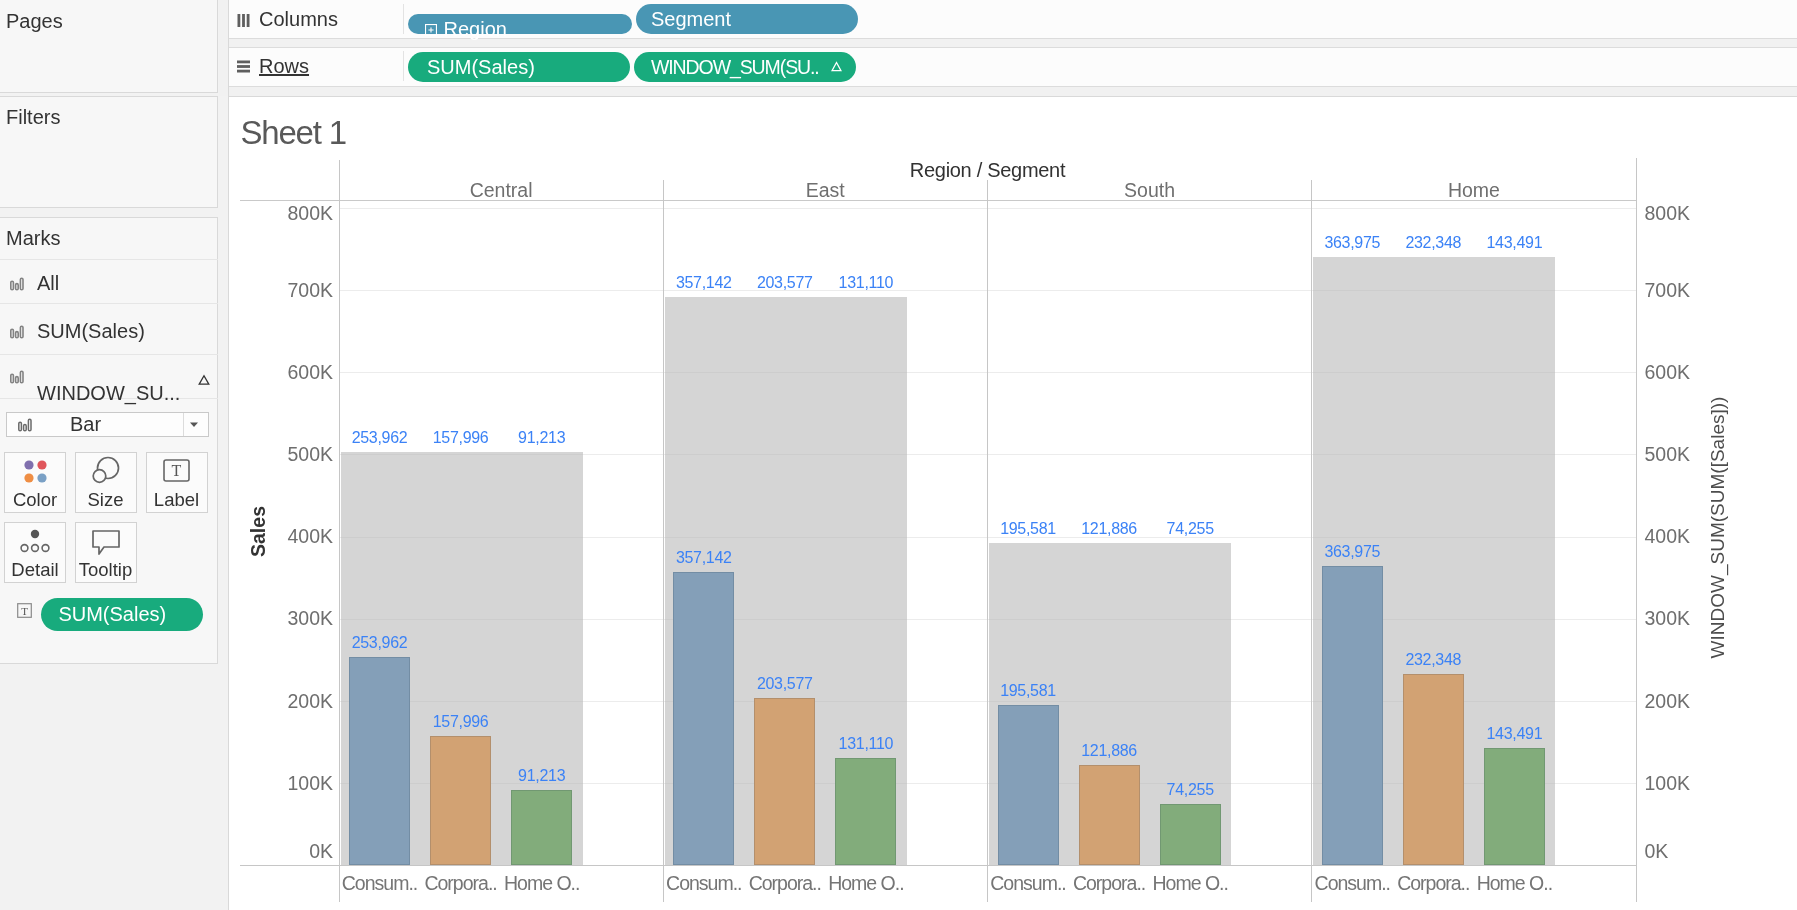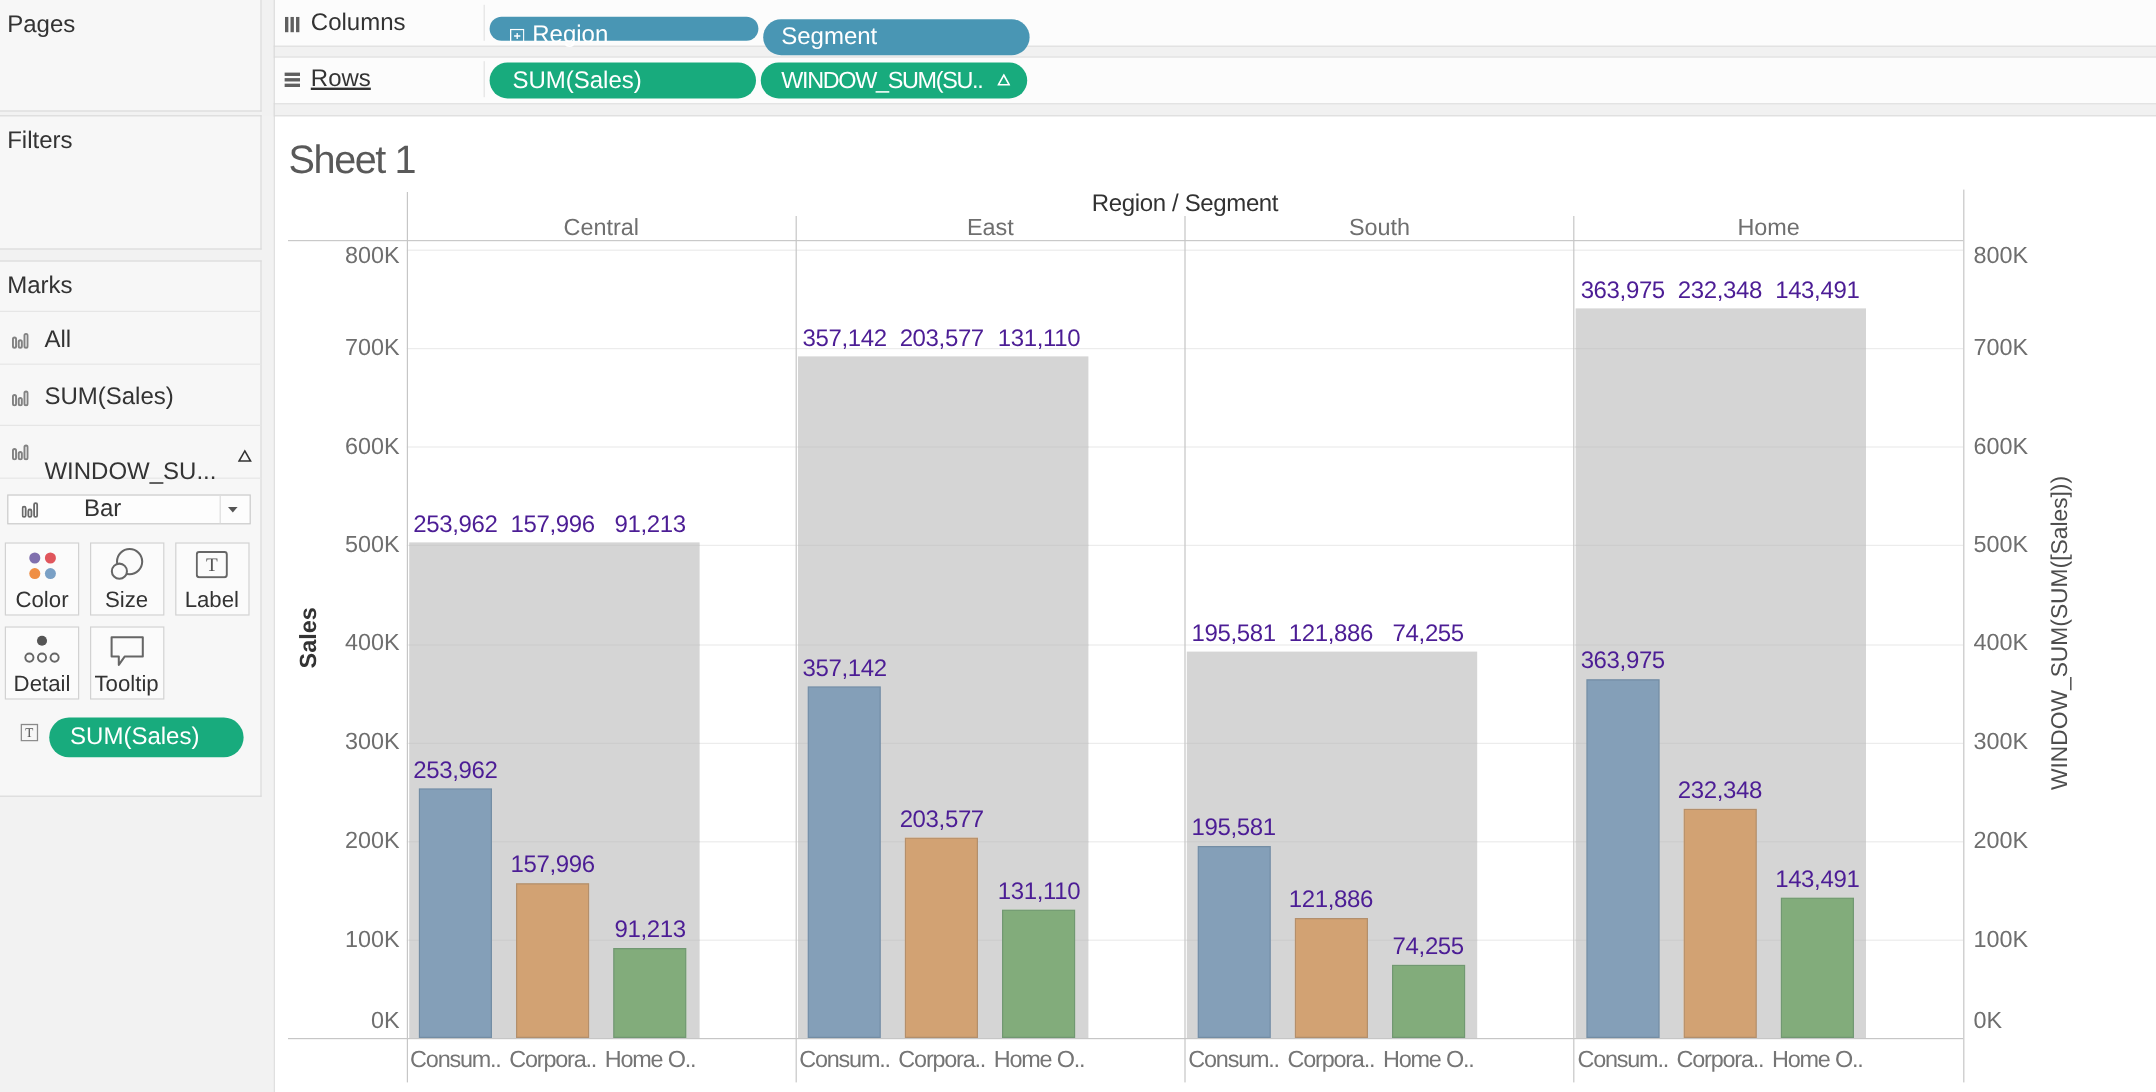--- a/index.html
+++ b/index.html
@@ -1,19 +1,19 @@
 <!DOCTYPE html>
 <html><head><meta charset="utf-8"><style>
 *{margin:0;padding:0;box-sizing:border-box;}
 html,body{width:1797px;height:910px;overflow:hidden;background:#fff;}
 body,div{font-family:"Liberation Sans",sans-serif;}
 #app{position:relative;width:1797px;height:910px;background:#fff;}
 div{position:absolute;}
 .t{position:absolute;white-space:nowrap;}
-.lbl{font-size:20px;color:#4c1d95;text-align:center;letter-spacing:-0.3px;}
+.lbl{font-size:16px;color:#3b82f6;text-align:center;letter-spacing:-0.3px;}
 .tick{font-size:19.5px;color:#6e6e6e;}
 .hdr{font-size:19.5px;color:#6f6f6f;text-align:center;}
 .xlab{font-size:19.5px;color:#757575;text-align:center;letter-spacing:-1px;}
 .sbt{font-size:20px;color:#333;}
 .pill{position:absolute;border-radius:16.5px;color:#fff;font-size:20px;white-space:nowrap;}
 .bluep{background:#4996b4;}
 .greenp{background:#18ab7d;}
 </style></head><body>
 <div id="app">
 
@@ -128,21 +128,21 @@
     </svg>
 <div class="t sbt" style="left:259.0px;top:9.0px;width:120.0px;height:21.0px;line-height:21.0px;">Columns</div>
 <div class="t sbt" style="left:259.0px;top:56.0px;width:120.0px;height:21.0px;line-height:21.0px;text-decoration:underline;">Rows</div>
 <div class="pill bluep" style="left:408px;top:14px;width:224px;height:20px;line-height:30px;">
       <svg style="position:absolute;left:17px;top:9.5px" width="12" height="12" viewBox="0 0 12 12">
         <rect x="0.55" y="0.55" width="10.9" height="10.9" fill="none" stroke="#fff" stroke-width="1.1"></rect>
         <path d="M6 3.4 V8.6 M3.4 6 H8.6" stroke="#fff" stroke-width="1.1"></path>
       </svg>
       <span style="position:absolute;left:35.5px;">Region</span>
     </div>
-<div class="pill bluep" style="left:636px;top:4px;width:222px;height:30px;line-height:30px;padding-left:15px;margin-top:12px;">Segment</div>
+<div class="pill bluep" style="left:636px;top:4px;width:222px;height:30px;line-height:30px;padding-left:15px;">Segment</div>
 <div class="pill greenp" style="left:408px;top:51.9px;width:222px;height:30px;line-height:30px;padding-left:19px;">SUM(Sales)</div>
 <div class="pill greenp" style="left:634px;top:51.9px;width:222.4px;height:30px;line-height:30px;padding-left:17px;letter-spacing:-1.1px;font-size:19.5px;">WINDOW_SUM(SU..<svg style="position:absolute;left:197px;top:9.5px" width="11" height="11" viewBox="0 0 11 11">
         <path d="M5.5 1.5 L10 9.7 L1 9.7 Z" fill="none" stroke="#fff" stroke-width="1.3"></path>
       </svg></div>
 <div style="position:absolute;left:227.5px;top:95.5px;width:1569.5px;height:814.5px;background:#ffffff;border-top:1px solid #d9d9d9;border-left:1px solid #d9d9d9;"></div>
 <div class="t" style="left:240.5px;top:107.6px;height:50px;line-height:50px;font-size:33px;letter-spacing:-1.2px;color:#595959;">Sheet 1</div>
 <div class="t hdr" style="left:339.0px;top:180.0px;width:324.2px;height:21.0px;line-height:21.0px;">Central</div>
 <div class="t lbl" style="left:339.0px;top:160.0px;width:1297.0px;height:21.0px;line-height:21.0px;font-size:20px;color:#323232;">Region / Segment</div>
 <div class="t hdr" style="left:987.5px;top:180.0px;width:324.2px;height:21.0px;line-height:21.0px;">South</div>
 <div class="t hdr" style="left:663.2px;top:180.0px;width:324.2px;height:21.0px;line-height:21.0px;">East</div>

